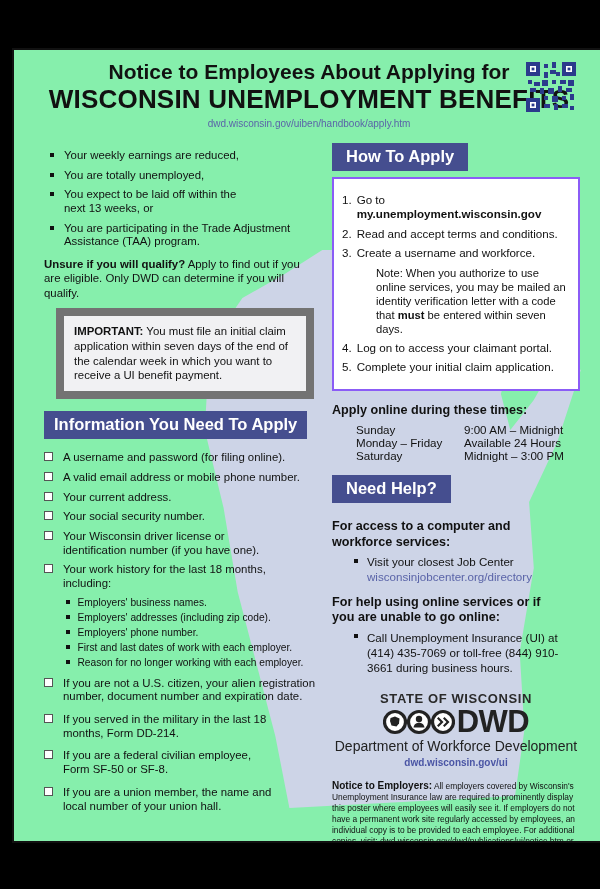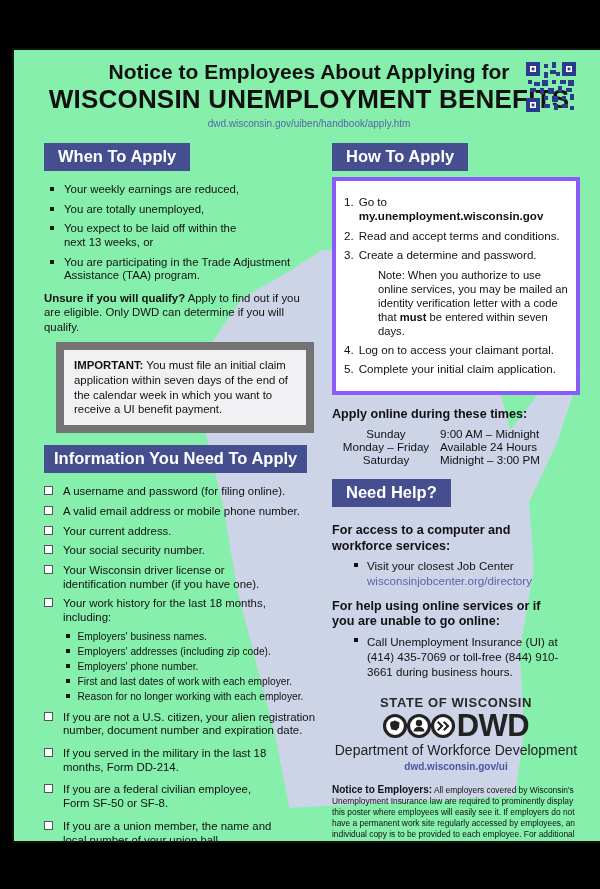--- a/index.html
+++ b/index.html
@@ -32,29 +32,29 @@
   .subrow { display:flex; gap:8px; margin:4px 0 4px 22px; font-size:10.2px; color:#111; }
   .subrow .sq { flex:none; width:3.5px; height:3.5px; background:#111; margin-top:3.5px; }
 
   .para { font-size:11.4px; color:#111; line-height:1.25; margin:8px 0; }
   .b { font-weight:bold; }
 
   .imp-box { border:8px solid #737373; background:#f1f1f3; padding:8px 10px; margin:8px 2px 12px 12px;
              font-size:11.4px; line-height:1.3; color:#111; }
 
   
-  .steps-box { border:4px solid #8b5cf6; background:#fff; padding:9px 8px 9px 8px; }
+  .steps-box { border:2px solid #8b5cf6; background:#fff; padding:9px 8px 9px 8px; }
   .steps-box ol { list-style:none; counter-reset:st; }
   .steps-box li { counter-increment:st; font-size:11.6px; color:#111; margin:5px 0; line-height:1.25;
                   display:flex; gap:5px; }
   .steps-box li::before { content:counter(st) "."; flex:none; }
   .note { margin:2px 0 4px 34px; font-size:11.2px; color:#111; line-height:1.25; }
 
   .sched-h { font-size:12.6px; font-weight:bold; color:#111; margin:12px 0 6px 0; }
-  .sched { margin-left:0; font-size:11.6px; color:#111;text-align:center; }
+  .sched { margin-left:24px; font-size:11.6px; color:#111; }
   .sched-row { display:flex; }
   .sched-day { width:108px; flex:none; }
 
   .nh-h { font-size:12.6px; font-weight:bold; color:#111; margin:10px 0 4px 0; line-height:1.25; }
   .link { color:#5a64a8; }
   .nh-bullet { display:flex; gap:9px; margin:4px 0 4px 22px; font-size:11.6px; line-height:1.3; color:#111; }
   .nh-bullet .sq { flex:none; width:4px; height:4px; background:#111; margin-top:4.5px; }
 
   .logo-wrap { text-align:center; margin-top:16px; }
   .logo-state { font-size:13px; font-weight:bold; color:#2a2a2a; letter-spacing:0.6px; }
@@ -119,21 +119,20 @@
           <rect x="2" y="20" width="3" height="3" fill="#fff"></rect>
         <rect x="2.8" y="2.8" width="1.4" height="1.4" fill="#2b3a8c"></rect>
           <rect x="20.8" y="2.8" width="1.4" height="1.4" fill="#2b3a8c"></rect>
           <rect x="2.8" y="20.8" width="1.4" height="1.4" fill="#2b3a8c"></rect>
       </svg>
     </div>
 
     <div class="cols">
 
       <div class="col-l">
-        <div class="banner">When To Apply</div>
 
         <div class="row">
             <span class="sq"></span>
             <span>Your weekly earnings are reduced,</span>
           </div>
         <div class="row">
             <span class="sq"></span>
             <span>You are totally unemployed,</span>
           </div>
         <div class="row">
@@ -224,21 +223,21 @@
 
         <div class="steps-box">
           <ol>
             <li>
                 <span><span>Go to </span><span class="b">my.unemployment.wisconsin.gov</span></span>
               </li>
             <li>
                 <span>Read and accept terms and conditions.</span>
               </li>
             <li>
-                <span>Create a determine and password.</span>
+                <span>Create a username and workforce.</span>
               </li>
           </ol>
           <div class="note"><span>Note: When you authorize to use online services, you may be mailed an identity verification letter with a code that </span><span class="b">must</span><span> be entered within seven days.</span></div>
           <ol style="counter-reset:st 3">
             <li>
                 <span>Log on to access your claimant portal.</span>
               </li>
             <li>
                 <span>Complete your initial claim application.</span>
               </li>

